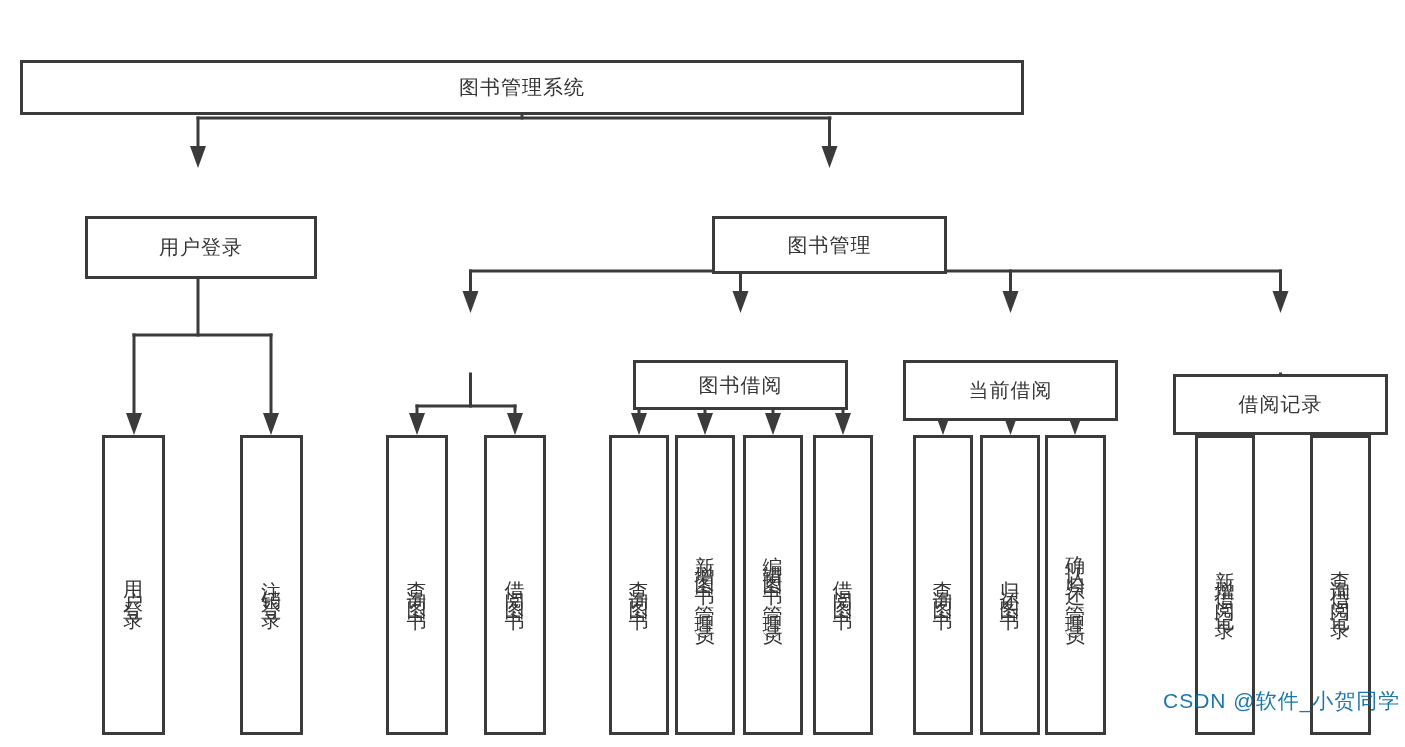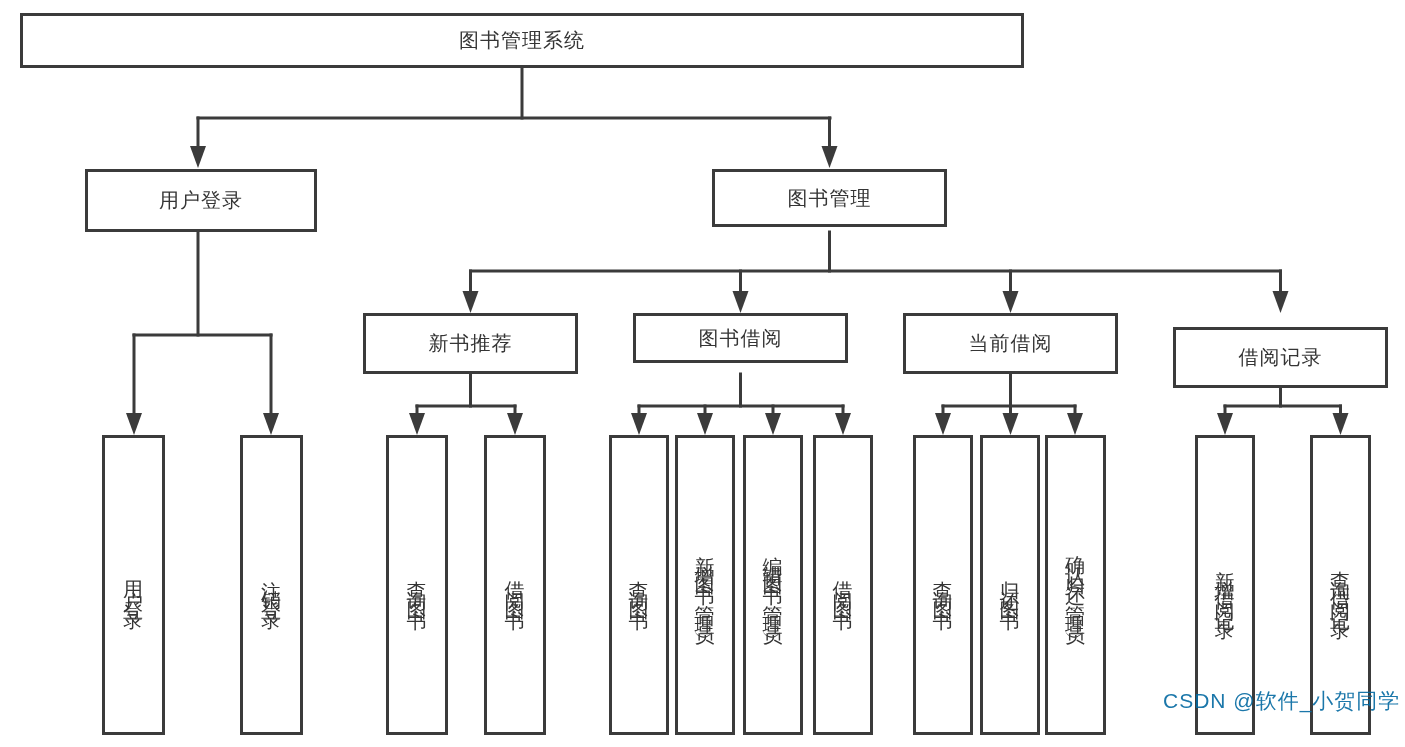--- a/index.html
+++ b/index.html
@@ -18,20 +18,21 @@
     background:#ffffff;
     display:flex;
     align-items:center;
     justify-content:center;
     color:#353535;
   }
   .hbox{
     font-size:20px;
     letter-spacing:1px;
     white-space:nowrap;
+    margin-top:47px;
   }
   .vbox{
     writing-mode:vertical-rl;
     font-size:20px;
     letter-spacing:10px;
     line-height:1;
   }
   .watermark{
     position:absolute;
     left:1163px;top:687px;
@@ -115,21 +116,20 @@
       <polygon points="1217,413 1233,413 1225,435"></polygon>
       <polygon points="1332.5,413 1348.5,413 1340.5,435"></polygon>
     </g>
   </svg>
 
   <div class="box hbox" style="left:20px;top:13px;width:1004px;height:55px">图书管理系统</div>
 
   <div class="box hbox" style="left:85px;top:169px;width:232px;height:63px">用户登录</div>
   <div class="box hbox" style="left:712px;top:169px;width:235px;height:58px">图书管理</div>
 
-  <div class="box hbox" style="left:363px;top:313px;width:215px;height:61px">新书推荐</div>
   <div class="box hbox" style="left:633px;top:313px;width:215px;height:50px">图书借阅</div>
   <div class="box hbox" style="left:903px;top:313px;width:215px;height:61px">当前借阅</div>
   <div class="box hbox" style="left:1173px;top:327px;width:215px;height:61px">借阅记录</div>
 
   <div class="box vbox" style="left:102px;top:435px;width:63px;height:300px">用户登录</div>
   <div class="box vbox" style="left:240px;top:435px;width:63px;height:300px">注销登录</div>
 
   <div class="box vbox" style="left:386px;top:435px;width:62px;height:300px">查询图书</div>
   <div class="box vbox" style="left:484px;top:435px;width:62px;height:300px">借阅图书</div>
 

